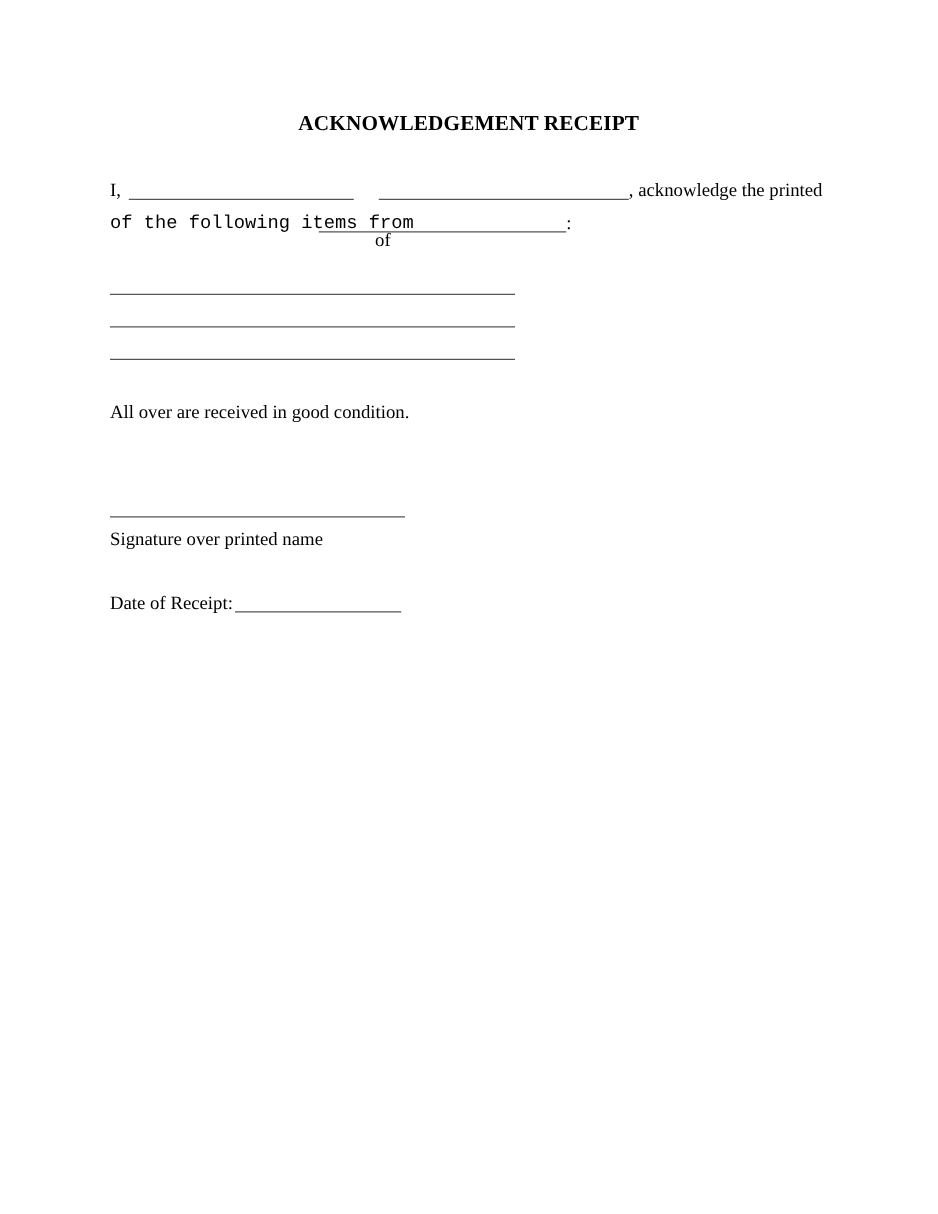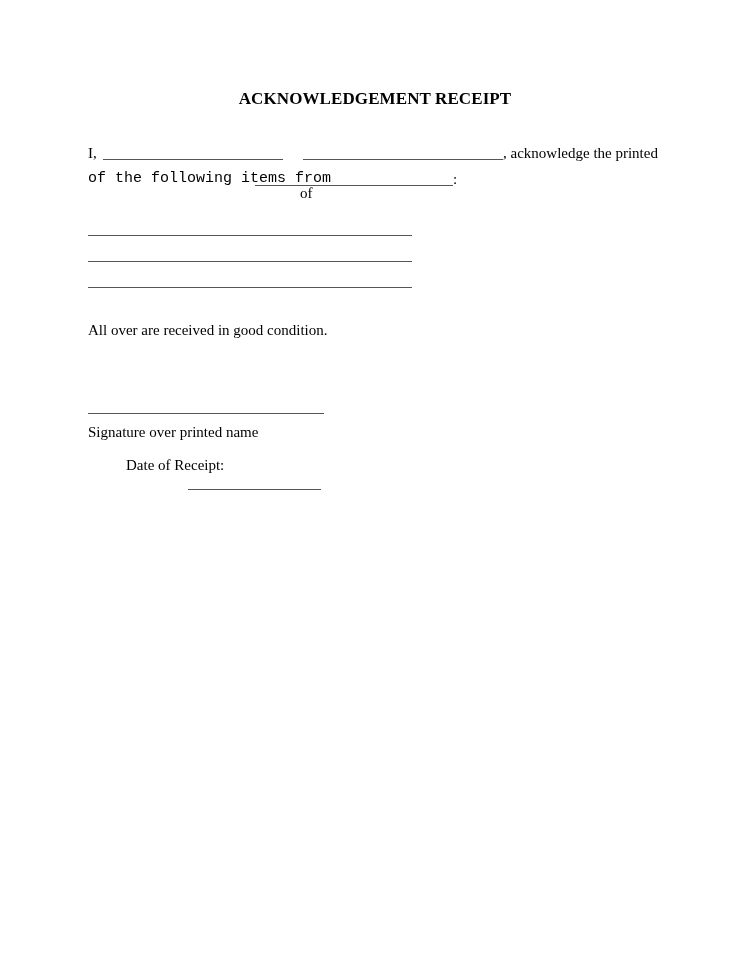--- a/index.html
+++ b/index.html
@@ -27,14 +27,14 @@
 
 <div class="uline" style="top:235px; left:88px; width:324px;"></div>
 <div class="uline" style="top:261px; left:88px; width:324px;"></div>
 <div class="uline" style="top:287px; left:88px; width:324px;"></div>
 
 <div class="abs txt" style="top:321px; left:88px;">All over are received in good condition.</div>
 
 <div class="uline" style="top:413px; left:88px; width:236px;"></div>
 <div class="abs txt" style="top:423px; left:88px;font-family:Liberation Serif, serif;">Signature over printed name</div>
 
-<div class="abs txt" style="top:456px; left:88px;margin-left:38px;">Date of Receipt:</div>
+<div class="abs txt" style="top:474px; left:88px;">Date of Receipt:</div>
 <div class="uline" style="top:489px; left:188px; width:133px;"></div>
 
 </body></html>

